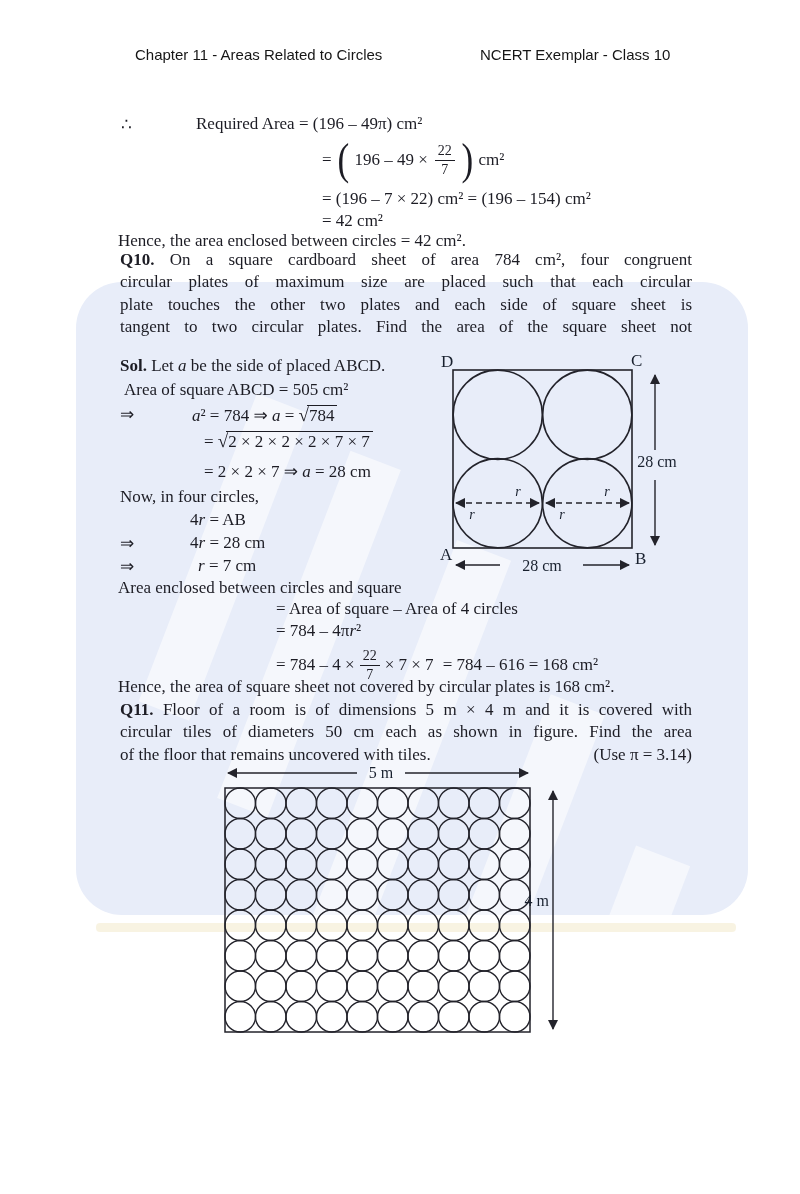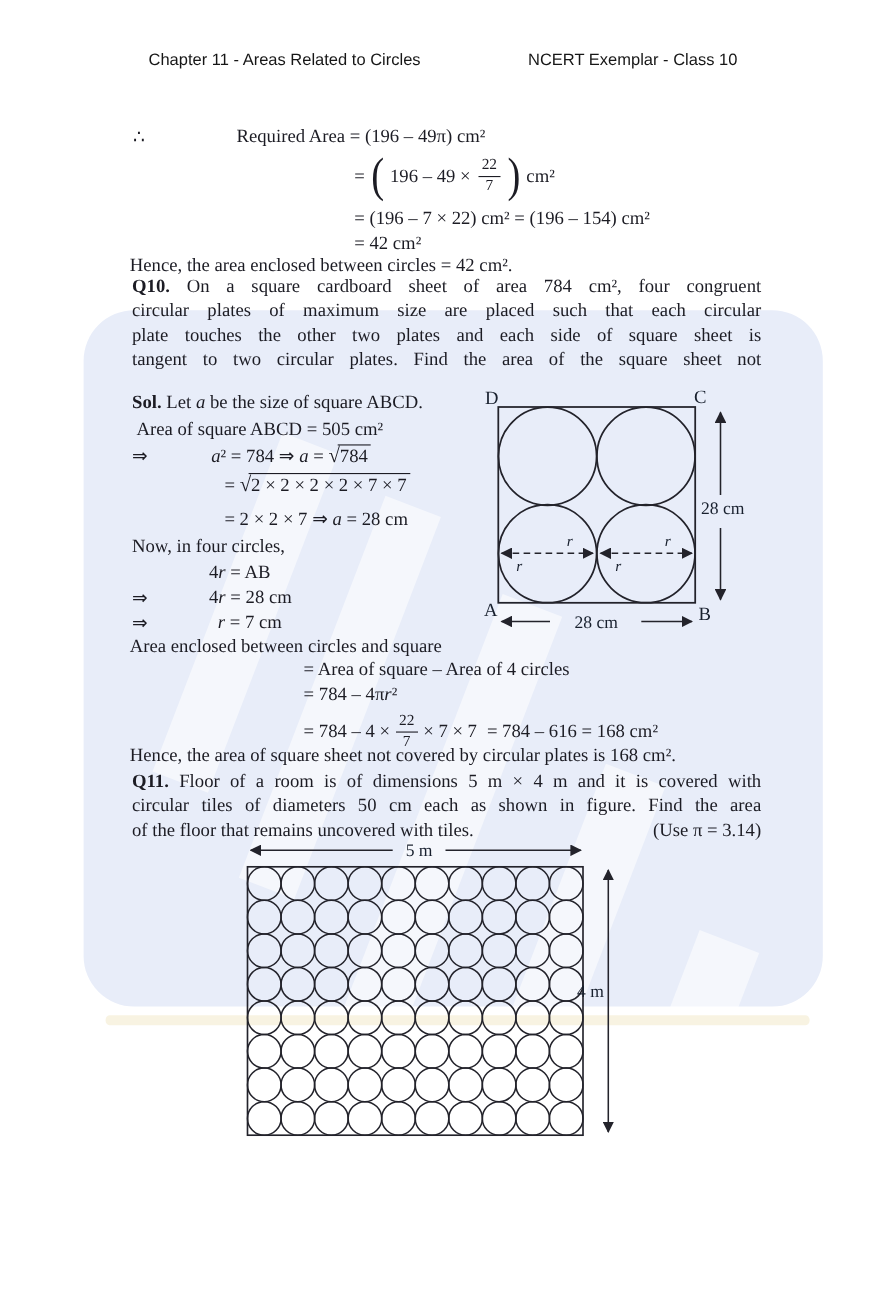--- a/index.html
+++ b/index.html
@@ -58,21 +58,21 @@
   <div class="wm-stripe ws2"></div>
   <div class="wm-stripe ws3"></div>
   <div class="wm-stripe ws4"></div>
   <div class="wm-stripe ws5"></div>
   <div class="cream-bar"></div>
 
   <div class="hdr" style="left:135px;">Chapter 11 - Areas Related to Circles</div>
   <div class="hdr" style="left:480px;">NCERT Exemplar - Class 10</div>
 
   <div class="line" style="left:121px;top:114px;">∴</div>
-  <div class="line" style="left:215px;top:114px;text-align:right;">Required Area = (196 – 49π) cm²</div>
+  <div class="line" style="left:196px;top:114px;text-align:right;">Required Area = (196 – 49π) cm²</div>
 
   <div class="eqrow" style="left:322px;top:133px;height:54px;">
     <span>=</span>&nbsp;
     <span class="bigp">(</span>
     <span style="margin:0 2px 0 4px;">196 – 49 ×</span>
     <span class="frac">
       <span class="num">22</span>
       <span class="den">7</span>
     </span>
     <span class="bigp">)</span>
@@ -81,21 +81,21 @@
 
   <div class="line" style="left:322px;top:189px;">= (196 – 7 × 22) cm² = (196 – 154) cm²</div>
   <div class="line" style="left:322px;top:211px;">= 42 cm²</div>
   <div class="line" style="left:118px;top:231px;">Hence, the area enclosed between circles = 42 cm².</div>
 
   <div class="jline" style="top:250px;"><b>Q10.</b> <span>On a square cardboard sheet  of area 784 cm², four congruent</span></div>
   <div class="jline" style="top:272px;">circular plates of maximum size are placed such that each circular</div>
   <div class="jline" style="top:295px;">plate touches the other two plates and each side of square sheet is</div>
   <div class="jline" style="top:317px;">tangent to two circular plates. Find the area of the square sheet not</div>
 
-  <div class="line" style="left:120px;top:356px;"><b>Sol.</b><span> Let </span><span class="it">a</span><span> be the size of square ABCD.</span></div>
+  <div class="line" style="left:120px;top:356px;"><b>Sol.</b><span> Let </span><span class="it">a</span><span> be the side of placed ABCD.</span></div>
   <div class="line" style="left:124px;top:380px;">Area of square ABCD = 505 cm²</div>
 
   <div class="line" style="left:120px;top:404px;">⇒</div>
   <div class="line" style="left:192px;top:404px;"><span class="it">a</span><span>² = 784 ⇒ </span><span class="it">a</span><span> = </span><span class="sqrt">√</span><span class="rad">784</span></div>
 
   <div class="line" style="left:204px;top:430px;"><span>= </span><span class="sqrt">√</span><span class="rad">2 × 2 × 2 × 2 × 7 × 7</span></div>
 
   <div class="line" style="left:204px;top:461px;text-align:center;"><span>= 2 × 2 × 7 ⇒ </span><span class="it">a</span><span> = 28 cm</span></div>
 
   <div class="line" style="left:120px;top:487px;">Now, in four circles,</div>

